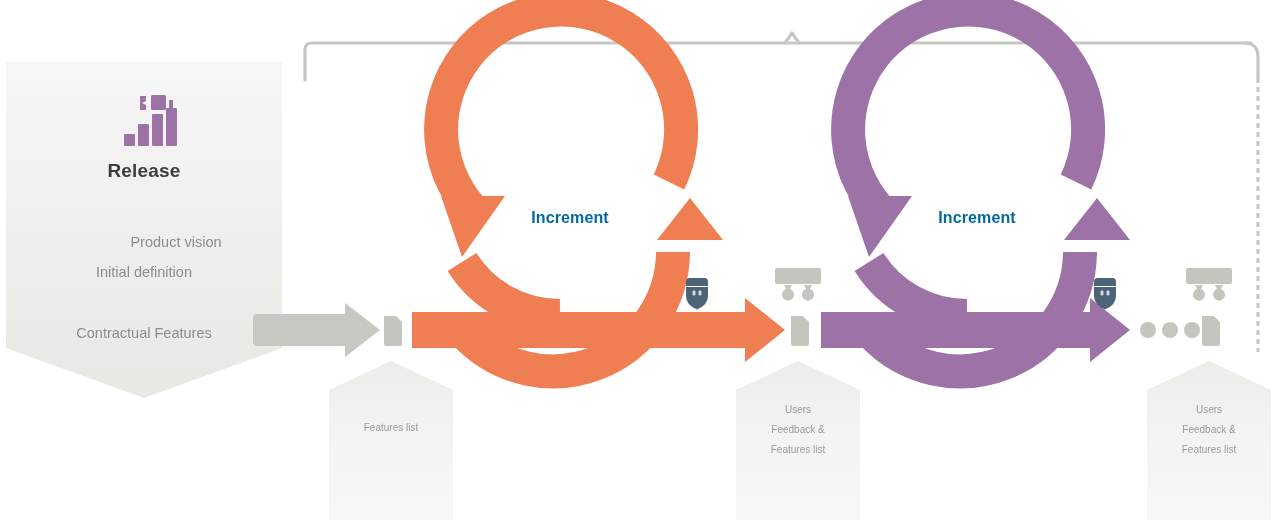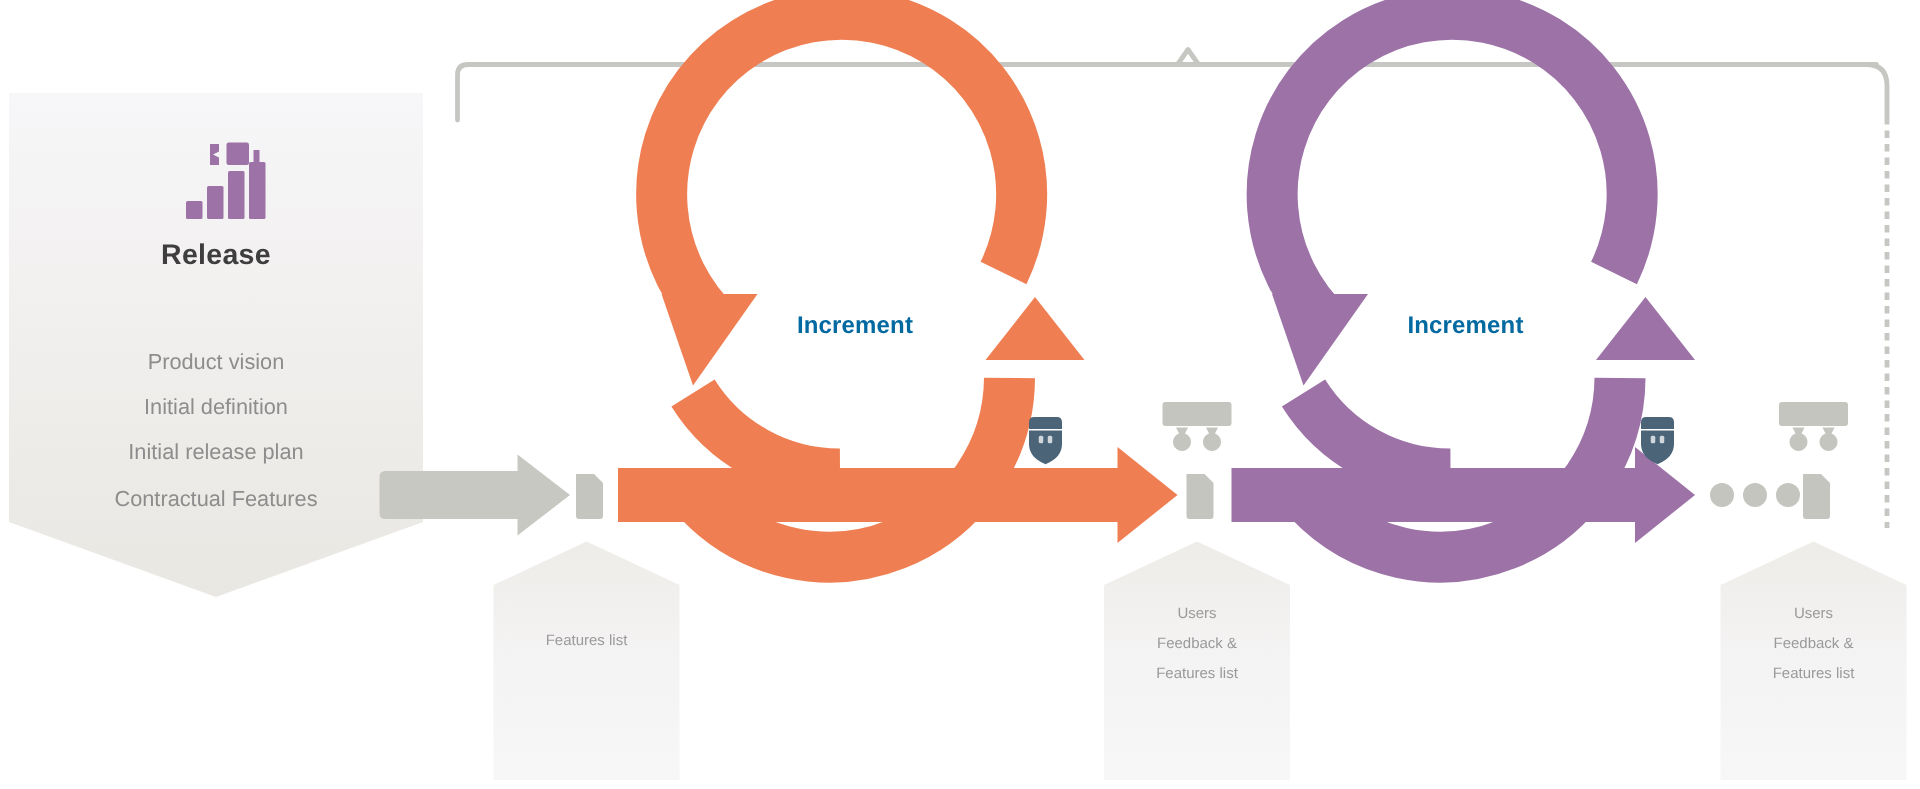--- a/index.html
+++ b/index.html
@@ -147,23 +147,22 @@
     </g>
     <g fill="#c4c5bf">
       <rect x="1186" y="268" width="46" height="16" rx="2"></rect>
       <path d="M1195,285 l8,0 l-2,4 a6,6 0 1 1 -4,0 Z"></path>
       <path d="M1215,285 l8,0 l-2,4 a6,6 0 1 1 -4,0 Z"></path>
     </g>
   </svg>
 
   <div class="release-title">Release</div>
 
-  <div class="release-line" style="top:234px;">Product vision</div>
+  <div class="release-line" style="top:234px;margin-left:32px;">Product vision</div>
   <div class="release-line" style="top:264px;">Initial definition</div>
-  <div class="release-line" style="top:294px;">Initial release plan</div>
   <div class="release-line" style="top:325px;">Contractual Features</div>
 
   <div class="increment-label" style="left:500px; top:209px; width:140px;">Increment</div>
   <div class="increment-label" style="left:907px; top:209px; width:140px;">Increment</div>
 
   <div class="callout-text" style="left:329px; top:418px; width:124px;">Features list</div>
 
   <div class="callout-text" style="left:736px; top:400px; width:124px;">Users</div>
   <div class="callout-text" style="left:736px; top:420px; width:124px;">Feedback &amp;</div>
   <div class="callout-text" style="left:736px; top:440px; width:124px;">Features list</div>

